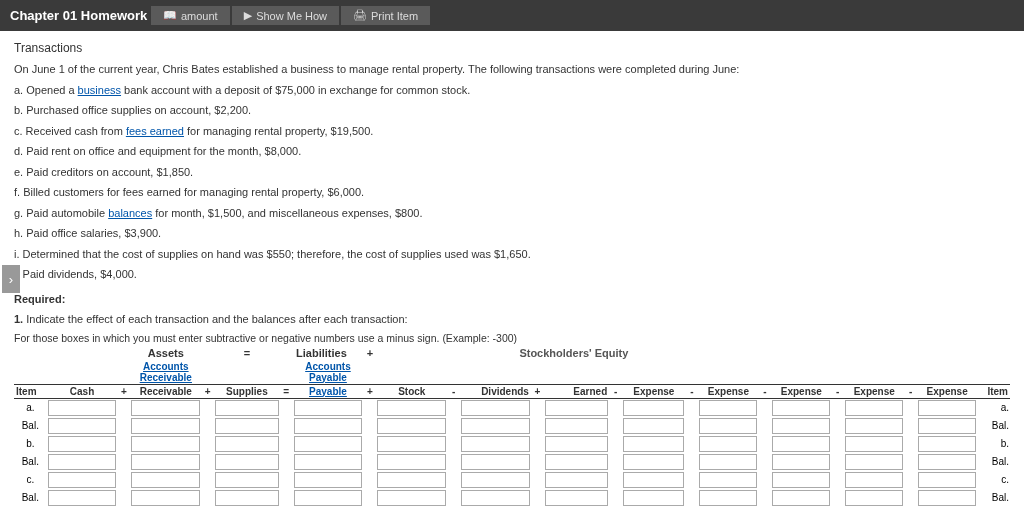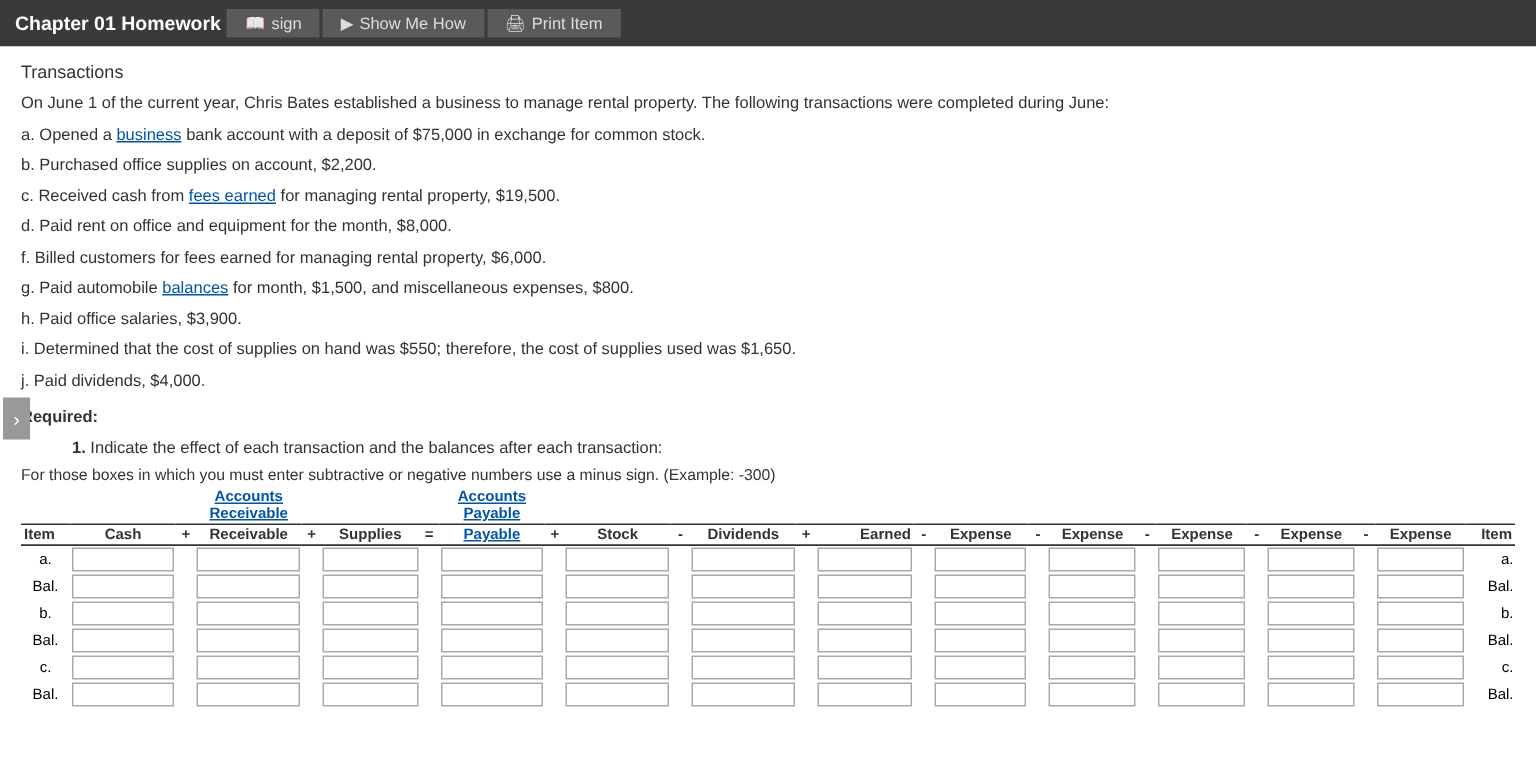--- a/index.html
+++ b/index.html
@@ -59,21 +59,20 @@
       text-decoration: underline;
     }
 
     .required-label {
       font-weight: bold;
       margin: 8px 0 4px 0;
     }
 
     .question-label {
       margin-bottom: 4px;
-      margin-left: 34px;
     }
 
     .instruction-text {
       font-size: 10.5px;
       color: #333;
       margin-bottom: 2px;
     }
 
     .nav-arrow {
       position: absolute;
@@ -173,21 +172,21 @@
 </head>
 <body>
 
 <div class="page-wrapper">
 
   <div class="title-bar">
     <span class="title-bar-title">Chapter 01 Homework</span>
     <div class="title-bar-nav">
       <button class="nav-btn">
         <span>📖</span>
-        <span>sign</span>
+        <span>amount</span>
       </button>
       <button class="nav-btn">
         <span>▶</span>
         <span>Show Me How</span>
       </button>
       <button class="nav-btn">
         <span>🖨</span>
         <span>Print Item</span>
       </button>
     </div>
@@ -210,20 +209,23 @@
       <p class="problem-text">
         b. Purchased office supplies on account, $2,200.
       </p>
       <p class="problem-text">
         c. Received cash from <span class="link-text">fees earned</span> for managing rental property, $19,500.
       </p>
       <p class="problem-text">
         d. Paid rent on office and equipment for the month, $8,000.
       </p>
       <p class="problem-text">
+        e. Paid creditors on account, $1,850.
+      </p>
+      <p class="problem-text">
         f. Billed customers for fees earned for managing rental property, $6,000.
       </p>
       <p class="problem-text">
         g. Paid automobile <span class="link-text">balances</span> for month, $1,500, and miscellaneous expenses, $800.
       </p>
       <p class="problem-text">
         h. Paid office salaries, $3,900.
       </p>
       <p class="problem-text">
         i. Determined that the cost of supplies on hand was $550; therefore, the cost of supplies used was $1,650.
@@ -237,20 +239,29 @@
 
     <p class="problem-text question-label">
       <strong>1.</strong> Indicate the effect of each transaction and the balances after each transaction:
     </p>
     <p class="instruction-text">For those boxes in which you must enter subtractive or negative numbers use a minus sign. (Example: -300)</p>
 
     <div class="table-container">
       <table class="accounting-table">
         <thead>
 
+          <tr class="section-header-row">
+            <th colspan="2"></th>
+            <th colspan="3" class="assets-header">Assets</th>
+            <th class="operator">=</th>
+            <th colspan="2">Liabilities</th>
+            <th class="operator">+</th>
+            <th colspan="10" style="color:#555;">Stockholders' Equity</th>
+            <th></th>
+          </tr>
 
           <tr class="sub-header-row">
             <th></th>
             <th></th>
             <th></th>
             <th style="color:#0055aa;text-decoration:underline;">Accounts<br>Receivable</th>
             <th></th>
             <th></th>
             <th></th>
             <th style="color:#0055aa;text-decoration:underline;">Accounts<br>Payable</th>
@@ -278,21 +289,21 @@
             <th style="width:65px;">Cash</th>
             <th style="width:12px;" class="operator">+</th>
             <th style="width:65px;">Receivable</th>
             <th style="width:12px;" class="operator">+</th>
             <th style="width:60px;">Supplies</th>
             <th style="width:12px;" class="operator">=</th>
             <th style="width:65px;color:#0055aa;text-decoration:underline;">Payable</th>
             <th style="width:12px;" class="operator">+</th>
             <th style="width:65px;">Stock</th>
             <th style="width:12px;" class="operator">-</th>
-            <th style="width:65px;">Dividends</th>
+            <th style="width:65px;text-align:right;">Dividends</th>
             <th style="width:12px;" class="operator">+</th>
             <th style="width:60px;text-align:right;">Earned</th>
             <th style="width:12px;" class="operator">-</th>
             <th style="width:58px;">Expense</th>
             <th style="width:12px;" class="operator">-</th>
             <th style="width:55px;">Expense</th>
             <th style="width:12px;" class="operator">-</th>
             <th style="width:55px;">Expense</th>
             <th style="width:12px;" class="operator">-</th>
             <th style="width:55px;">Expense</th>

